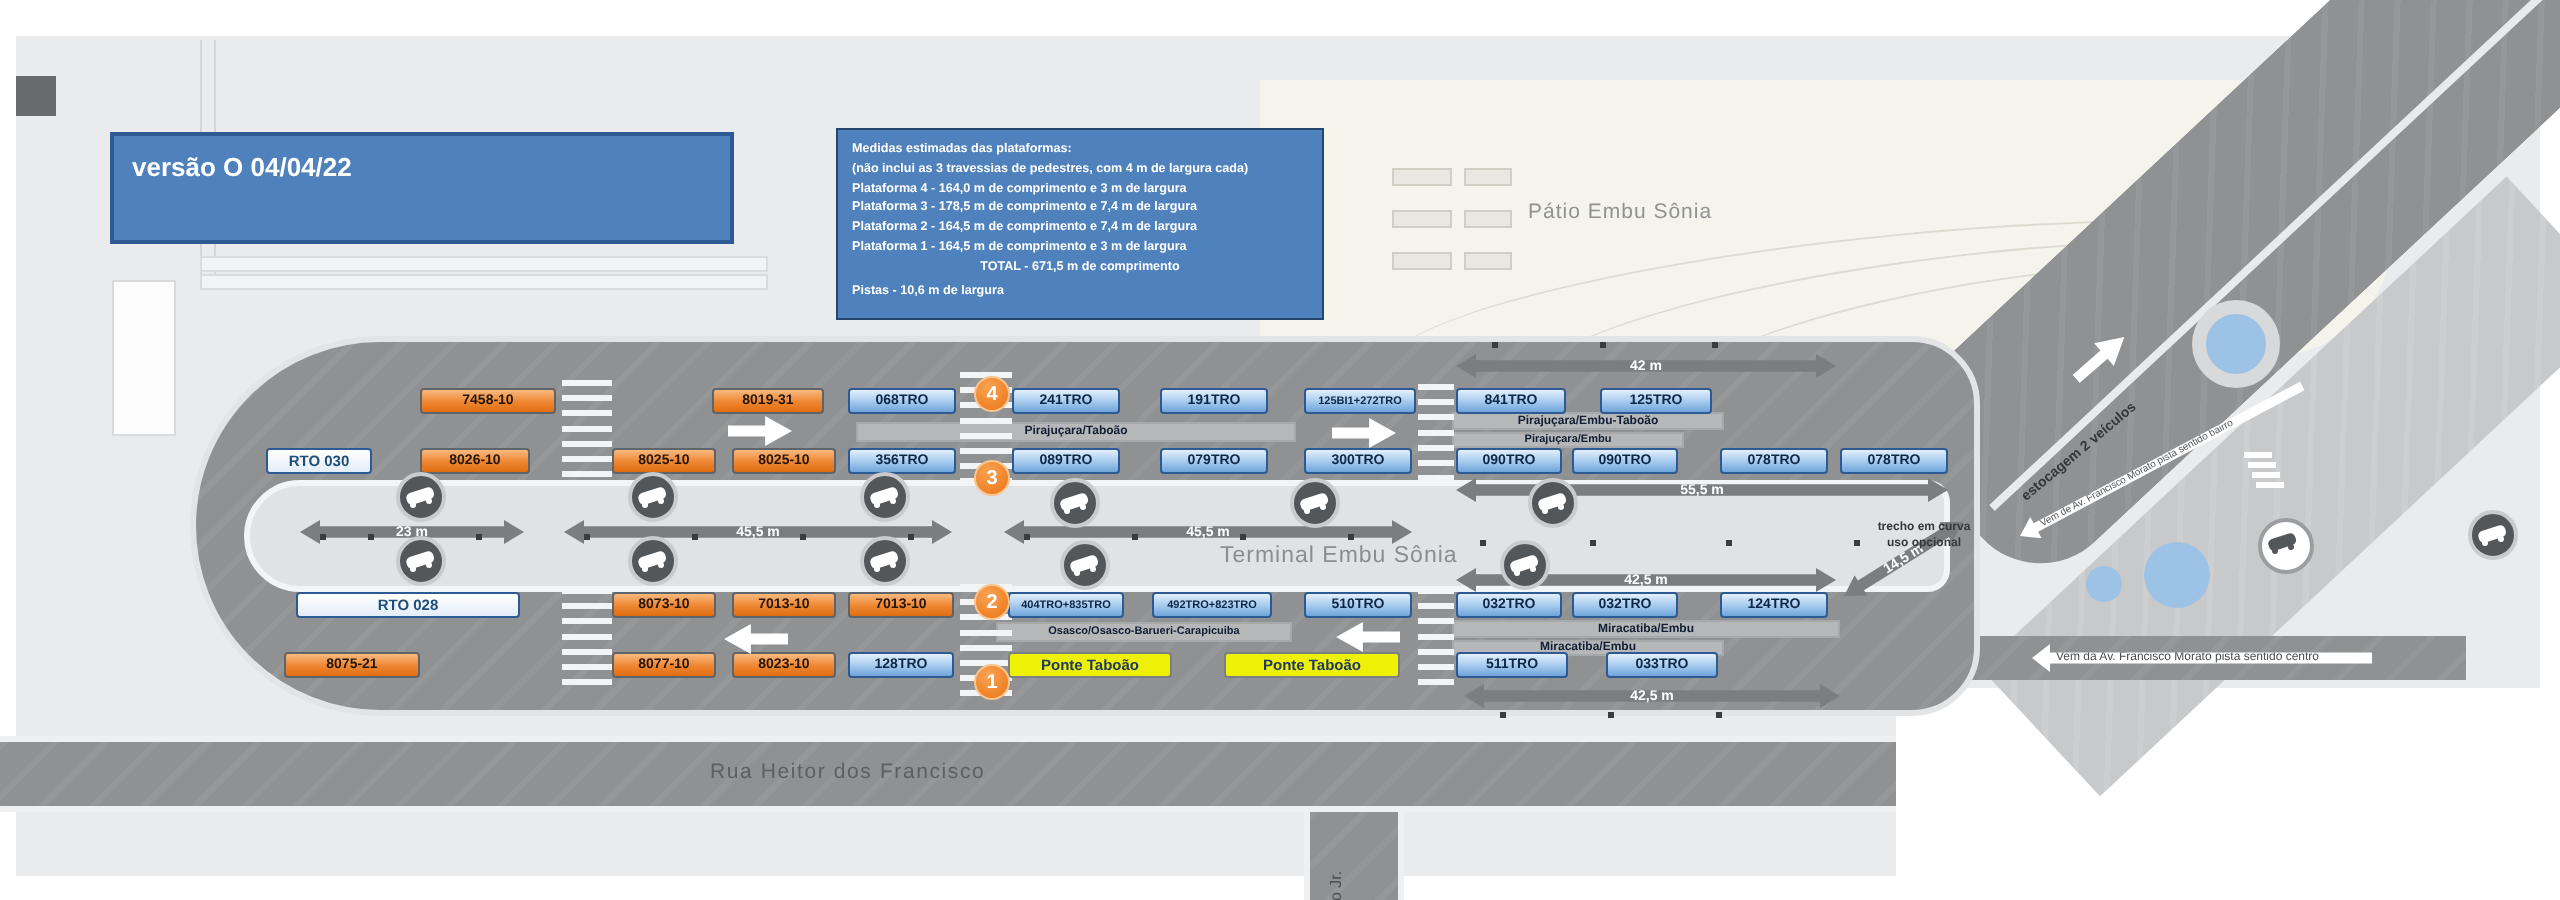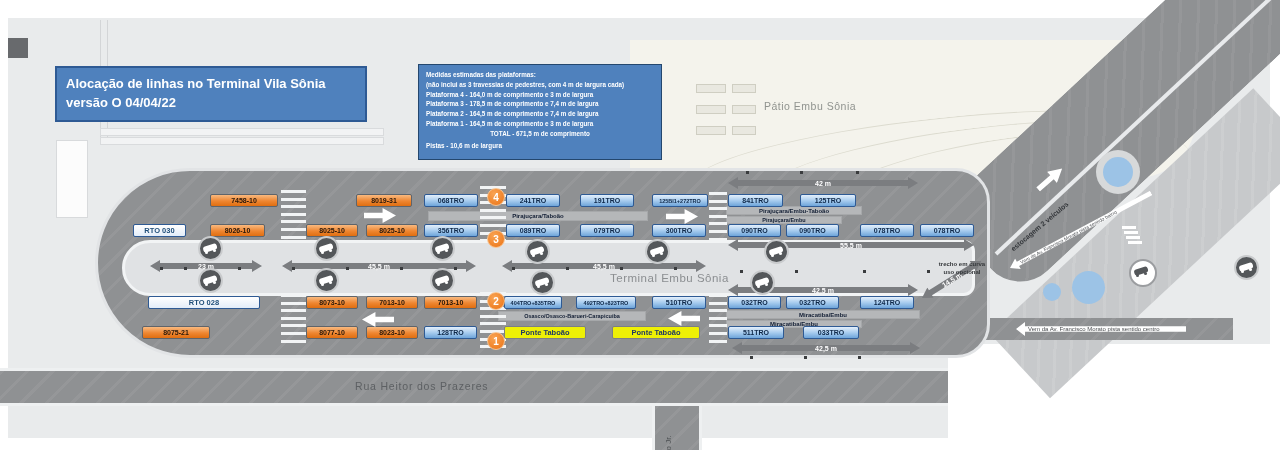--- a/index.html
+++ b/index.html
@@ -119,21 +119,21 @@
   <div class="bluec" style="left:1043px;top:283px;width:18px;height:18px"></div>
 
   <div class="warrow rot" style="left:1038px;top:182px;transform:rotate(-41deg)"></div>
   <div class="txt rot" style="left:1012px;top:246px;transform:rotate(-40deg);font-size:7px;font-weight:bold;color:#33363a">estocagem 2 veículos</div>
   <div class="ramp-band rot" style="left:1010px;top:262px;width:160px;transform:rotate(-28deg)">Vem de Av. Francisco Morato pista sentido bairro</div>
 
   <div class="abs road hroad-r"></div>
   <div class="ramp-band" style="left:1016px;top:322px;width:170px;height:14px;font-size:6px;color:#4a4d50">Vem da Av. Francisco Morato pista sentido centro</div>
 
   <div class="abs road rua"></div>
-  <div class="txt" style="left:355px;top:380px;font-size:10.5px;letter-spacing:.8px;color:#5d6063">Rua Heitor dos Prazeres</div>
+  <div class="txt" style="left:355px;top:380px;font-size:10.5px;letter-spacing:.8px;color:#5d6063">Rua Heitor dos Francisco</div>
   <div class="abs road vroad"></div>
   <div class="txt rot" style="left:668px;top:446px;transform:rotate(-90deg);font-size:8px;color:#4d5053">o Jr.</div>
 
   <div class="abs road loop"></div>
   <div class="abs island"></div>
   <div class="txt" style="left:610px;top:272px;font-size:11.5px;letter-spacing:.5px;color:#8b8e91">Terminal Embu Sônia</div>
   <div class="txt" style="left:764px;top:100px;font-size:10.5px;letter-spacing:.5px;color:#90938f">Pátio Embu Sônia</div>
 
   <div class="band" style="left:428px;top:211px;width:220px;height:10px">Pirajuçara/Taboão</div>
   <div class="band" style="left:726px;top:206px;width:136px;height:9px">Pirajuçara/Embu-Taboão</div>
@@ -270,21 +270,20 @@
   <div class="dot" style="left:927px;top:270px"></div>
   <div class="dot" style="left:746px;top:171px"></div>
   <div class="dot" style="left:800px;top:171px"></div>
   <div class="dot" style="left:856px;top:171px"></div>
   <div class="dot" style="left:750px;top:356px"></div>
   <div class="dot" style="left:804px;top:356px"></div>
   <div class="dot" style="left:858px;top:356px"></div>
 
   <div class="abs" style="left:55px;top:66px;width:312px;height:56px;background:#4f81bd;border:2px solid #2e5a94;box-sizing:border-box;
        color:#fff;font-weight:bold;font-size:13px;padding:7px 9px;line-height:1.45">
-    <div>Alocação de linhas no Terminal Vila Sônia</div>
     <div>versão O 04/04/22</div>
   </div>
 
   <div class="abs" style="left:418px;top:64px;width:244px;height:96px;background:#4f81bd;border:1px solid #24476e;box-sizing:border-box;
        color:#fff;font-weight:bold;font-size:6.3px;padding:5px 7px;line-height:1.55">
     <div>Medidas estimadas das plataformas:</div>
     <div>(não inclui as 3 travessias de pedestres, com 4 m de largura cada)</div>
     <div>Plataforma 4 - 164,0 m de comprimento e 3 m de largura</div>
     <div>Plataforma 3 - 178,5 m de comprimento e 7,4 m de largura</div>
     <div>Plataforma 2 - 164,5 m de comprimento e 7,4 m de largura</div>

